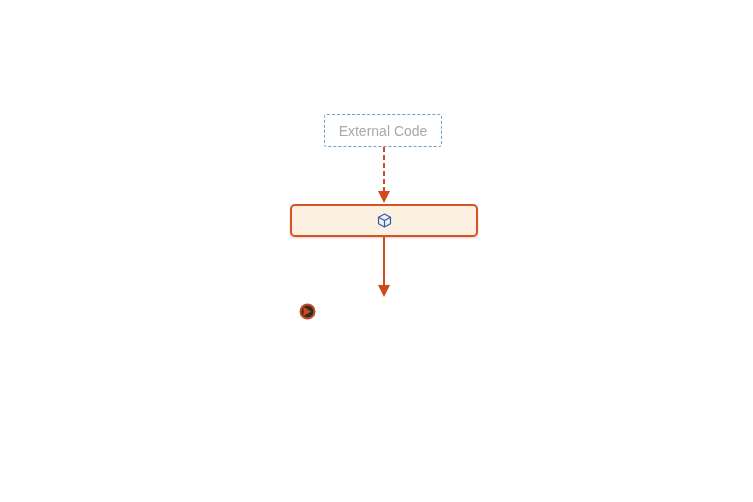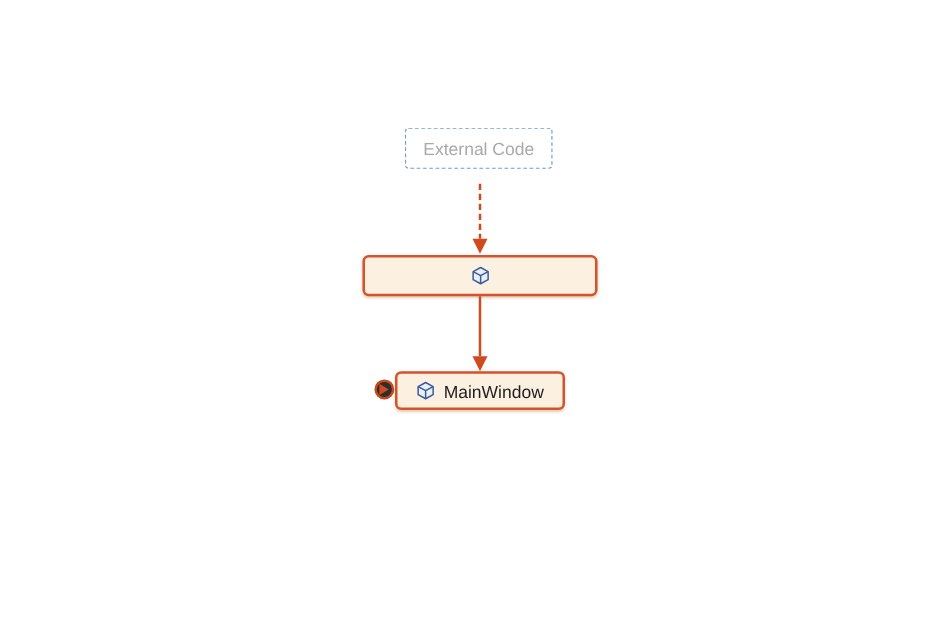--- a/index.html
+++ b/index.html
@@ -40,21 +40,21 @@
     font-size: 14px;
     box-shadow: 0 1px 2px rgba(170, 110, 60, 0.35);
   }
   .node.external {
     background: #ffffff;
     border: 1.5px dashed var(--external-border);
     border-radius: 3px;
     color: var(--external-text);
     font-size: 14px;
   }
-  #node-external    { left: 324px; top: 102px; width: 118px; height: 33px; }
+  #node-external    { left: 324px; top: 114px; width: 118px; height: 33px; }
   #node-startup     { left: 290px; top: 204px; width: 188px; height: 33px; }
   #node-mainwindow  { left: 316px; top: 297px; width: 136px; height: 31px; }
   .cube-icon { display: inline-flex; width: 15px; height: 15px; flex: 0 0 auto; }
   .cube-icon svg { width: 15px; height: 15px; }
   .cube-outline {
     stroke: var(--icon-stroke);
     fill: var(--icon-fill);
     stroke-width: 1.2;
     stroke-linejoin: round;
   }
@@ -102,23 +102,14 @@
         <path class="cube-inner" d="M1.5 4.25 L7.5 7.5 L13.5 4.25 M7.5 7.5 V14"></path>
       </svg>
     </span>
   </div>
 
   <svg class="badge" viewBox="0 0 17 17">
     <circle class="badge-circle" cx="8.5" cy="8.5" r="7"></circle>
     <polygon class="badge-play" points="4.5,4 12,8.5 4.5,13"></polygon>
   </svg>
 
-  <div id="node-mainwindow" class="node method">
-    <span class="cube-icon">
-      <svg viewBox="0 0 15 15">
-        <path class="cube-outline" d="M7.5 1 L13.5 4.25 V10.75 L7.5 14 L1.5 10.75 V4.25 Z"></path>
-        <path class="cube-inner" d="M1.5 4.25 L7.5 7.5 L13.5 4.25 M7.5 7.5 V14"></path>
-      </svg>
-    </span>
-    <span class="node-label">MainWindow</span>
-  </div>
 
 </div>
 
 </body></html>

